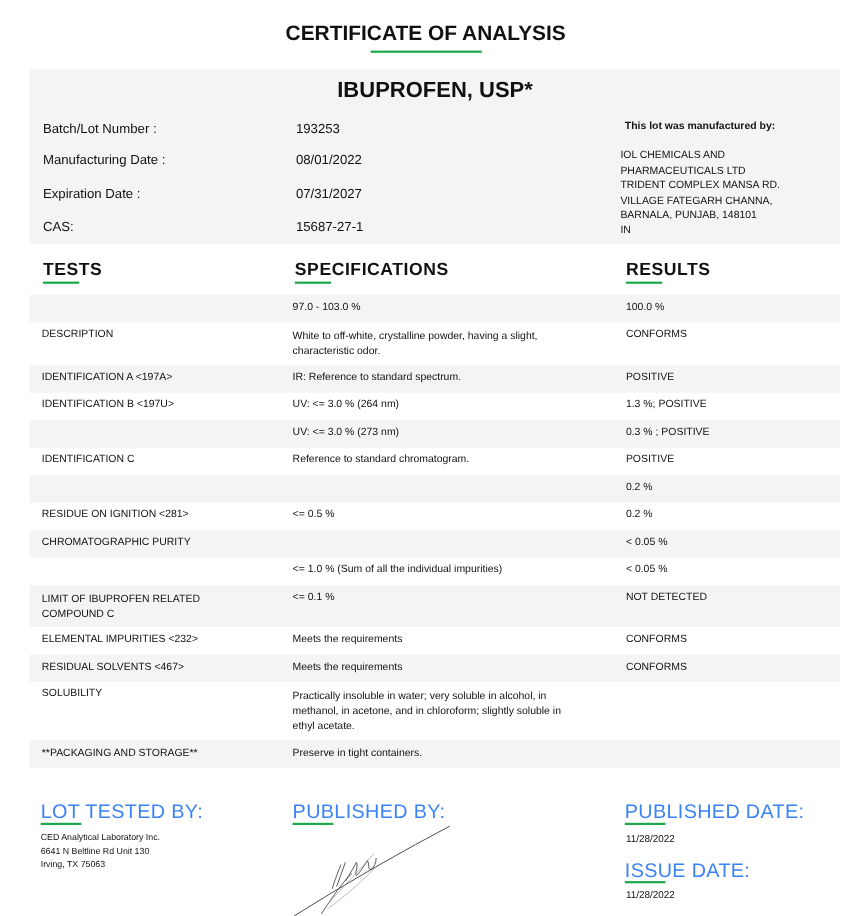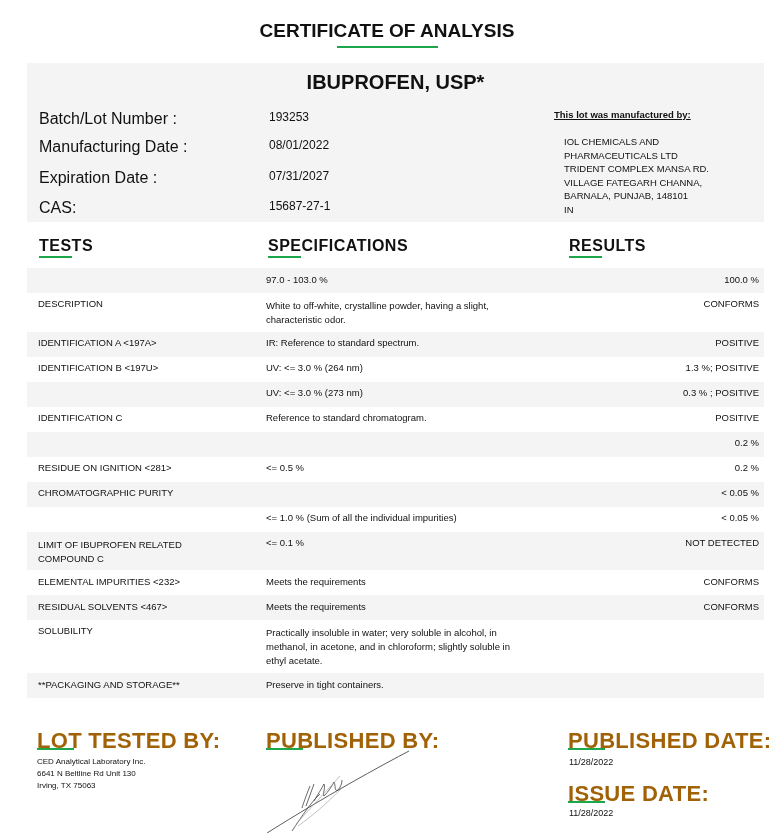--- a/index.html
+++ b/index.html
@@ -14,38 +14,38 @@
     position: absolute; left: 337px; top: 46px; width: 101px; height: 2px; background: #1ca84a;
   }
 
   .info-box {
     position: absolute; left: 27px; top: 63px; width: 737px; height: 159px; background: #f4f4f4;
   }
   .product-name {
     position: absolute; left: 0; top: 8px; width: 737px; text-align: center;
     font-weight: bold; font-size: 20px; color: #111;
   }
-  .info-label { position: absolute; left: 12px; font-size: 16px; color: #111; }
+  .info-label { position: absolute; left: 12px; font-size: 12px; color: #111; }
   .info-value { position: absolute; left: 242px; font-size: 12px; color: #111; }
-  .mfr-heading { position: absolute; left: 527px; top: 46px; font-size: 9.5px; font-weight: bold; color: #111; text-decoration: underline; }
+  .mfr-heading { position: absolute; left: 541px; top: 46px; font-size: 9.5px; font-weight: bold; color: #111; }
   .mfr-line { position: absolute; left: 537px; font-size: 9.5px; color: #111; line-height: 13.5px; }
 
   .col-head {
     position: absolute; top: 237px; font-weight: bold; font-size: 16px; letter-spacing: 0.5px; color: #111;
   }
   .col-underline { position: absolute; top: 256px; width: 33px; height: 2px; background: #1ca84a; }
 
   .row { position: absolute; left: 27px; width: 737px; }
   .row.gray { background: #f4f4f4; }
   .cell { position: absolute; font-size: 9.5px; color: #111; line-height: 14px; }
   .c1 { left: 11px; width: 220px; }
   .c2 { left: 239px; width: 270px; }
-  .c3 { left: 542px; width: 190px; text-align: right; }
+  .c3 { left: 542px; width: 190px; }
 
-  .foot-head { position: absolute; font-weight: bold; font-size: 22px; letter-spacing: 0.3px; color: #a16207; }
+  .foot-head { position: absolute; font-weight: normal; font-size: 18px; letter-spacing: 0.3px; color: #3b82f6; }
   .foot-underline { position: absolute; width: 37px; height: 2px; background: #1ca84a; }
   .foot-text { position: absolute; font-size: 8px; color: #111; line-height: 12px; }
   .signature { position: absolute; left: 262px; top: 746px; width: 160px; height: 87px; }
 </style>
 </head>
 <body>
 
 <div class="doc-title">CERTIFICATE OF ANALYSIS</div>
 <div class="title-underline"></div>
 

